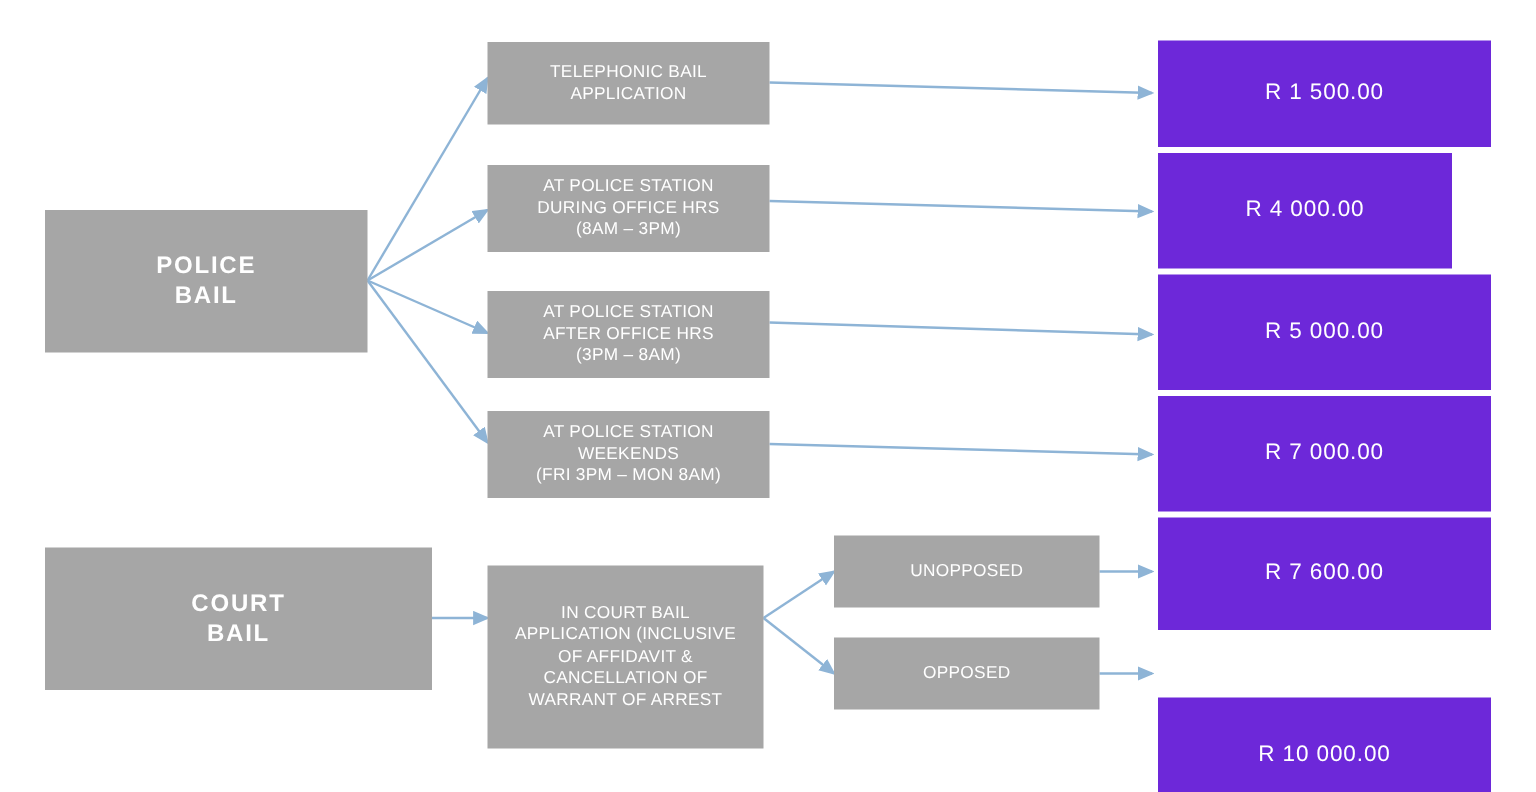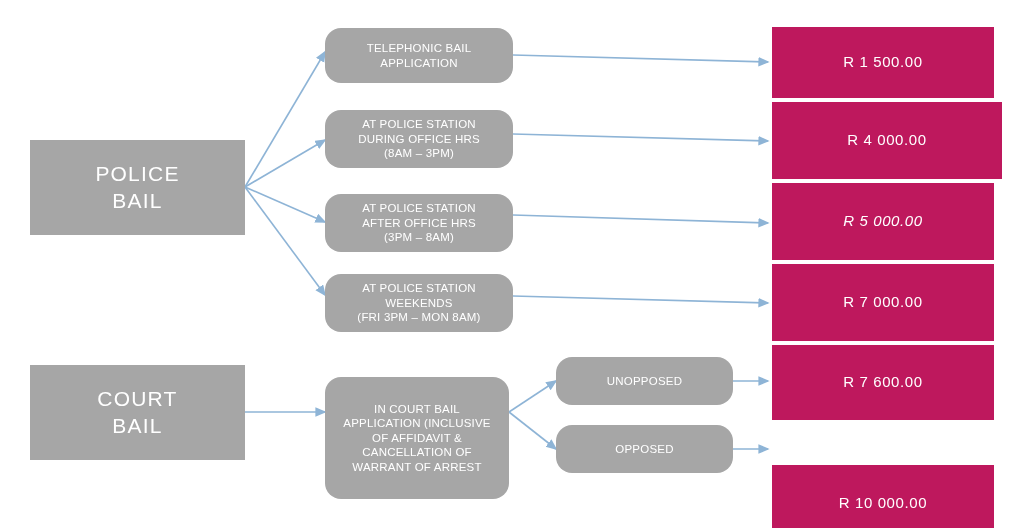--- a/index.html
+++ b/index.html
@@ -25,31 +25,30 @@
     justify-content: center;
     text-align: center;
     color: #ffffff;
     line-height: 1.25;
     white-space: pre-line;
   }
   .gray {
     background: #a6a6a6;
   }
   .blue {
-    background: #be185d;
+    background: #6d28d9;
   }
   .big-label {
-    font-size: 21px;
+    font-size: 16px;
     letter-spacing: 1.2px;
-    font-weight: normal;
+    font-weight: bold;
   }
   .mid-label {
     font-size: 11.5px;
     letter-spacing: 0.2px;
-    border-radius: 16px;
   }
   .price-label {
     font-size: 15px;
     letter-spacing: 0.6px;
   }
   svg.connectors {
     position: absolute;
     left: 0;
     top: 0;
     width: 1024px;
@@ -84,21 +83,21 @@
       <path d="M509,412 L556,381"></path>
       <path d="M509,412 L556,449"></path>
       <path d="M733,381 L768,381"></path>
       <path d="M733,449 L768,449"></path>
     </g>
   </svg>
 
   <div class="node gray big-label" style="left:30px; top:140px; width:215px; height:95px;">POLICE
 BAIL</div>
 
-  <div class="node gray big-label" style="left:30px; top:365px; width:215px; height:95px;">COURT
+  <div class="node gray big-label" style="left:30px; top:365px; width:258px; height:95px;">COURT
 BAIL</div>
 
   <div class="node gray mid-label" style="left:325px; top:28px; width:188px; height:55px;">TELEPHONIC BAIL
 APPLICATION</div>
 
   <div class="node gray mid-label" style="left:325px; top:110px; width:188px; height:58px;">AT POLICE STATION
 DURING OFFICE HRS
 (8AM – 3PM)</div>
 
   <div class="node gray mid-label" style="left:325px; top:194px; width:188px; height:58px;">AT POLICE STATION
@@ -114,23 +113,23 @@
 OF AFFIDAVIT &amp;
 CANCELLATION OF
 WARRANT OF ARREST</div>
 
   <div class="node gray mid-label" style="left:556px; top:357px; width:177px; height:48px;">UNOPPOSED</div>
 
   <div class="node gray mid-label" style="left:556px; top:425px; width:177px; height:48px;">OPPOSED</div>
 
   <div class="node blue price-label" style="left:772px; top:27px; width:222px; height:71px;">R  1 500.00</div>
 
-  <div class="node blue price-label" style="left:772px; top:102px; width:230px; height:77px;">R   4 000.00</div>
+  <div class="node blue price-label" style="left:772px; top:102px; width:196px; height:77px;">R   4 000.00</div>
 
-  <div class="node blue price-label" style="left:772px; top:183px; width:222px; height:77px;font-style:italic;">R   5 000.00</div>
+  <div class="node blue price-label" style="left:772px; top:183px; width:222px; height:77px;">R   5 000.00</div>
 
   <div class="node blue price-label" style="left:772px; top:264px; width:222px; height:77px;">R 7 000.00</div>
 
   <div class="node blue price-label" style="left:772px; top:345px; width:222px; height:75px;">R 7 600.00</div>
 
   <div class="node blue price-label" style="left:772px; top:424px; width:222px; height:77px;margin-top:41px;">R 10 000.00</div>
 
 </div>
 
 </body></html>

